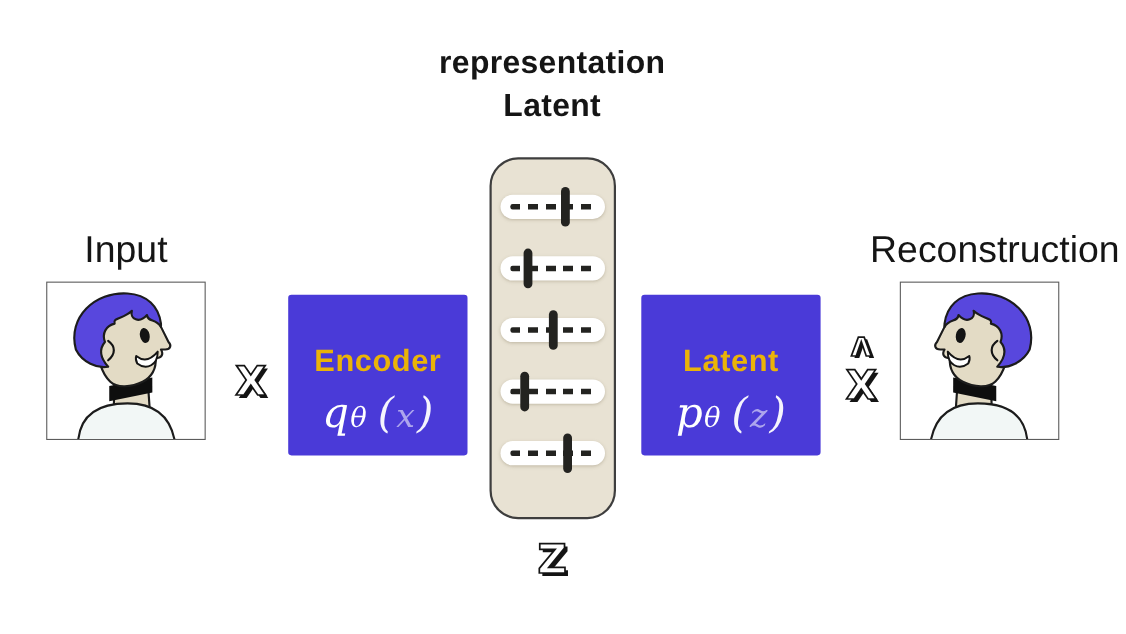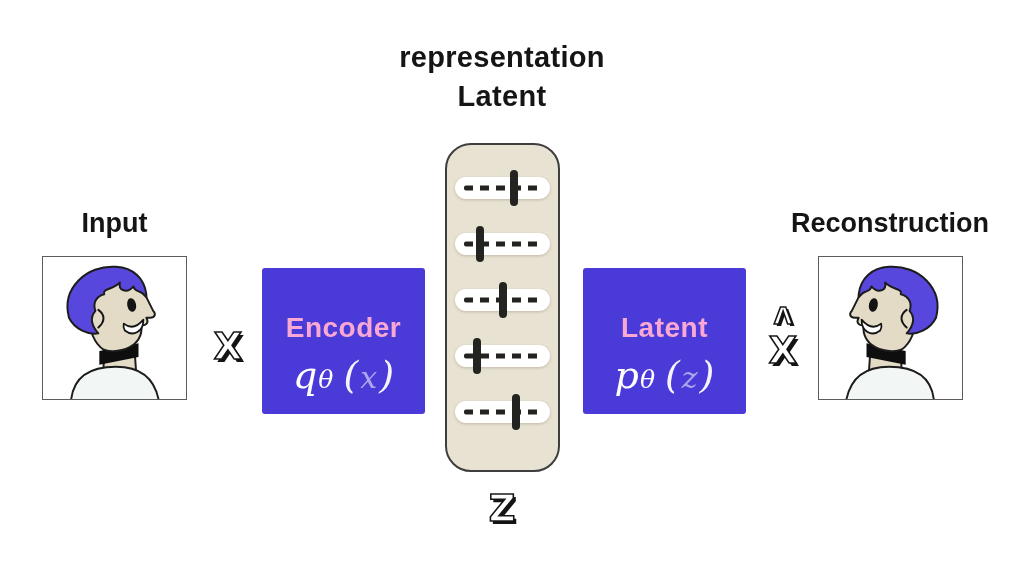--- a/index.html
+++ b/index.html
@@ -2,38 +2,38 @@
 <html><head>
 <meta charset="utf-8">
 <style>
   html,body{margin:0;padding:0;background:#ffffff;}
   #stage{position:relative;width:1024px;height:576px;background:#ffffff;overflow:hidden;
          font-family:"Liberation Sans",sans-serif;color:#151515;}
 
   
   .diagram-title{position:absolute;left:332px;top:38px;width:340px;text-align:center;
     font-size:29px;line-height:39px;font-weight:600;letter-spacing:.3px;}
-  .side-label{position:absolute;font-size:27px;font-weight:700;text-align:center;}
+  .side-label{position:absolute;font-size:34px;font-weight:400;text-align:center;}
   #input-label{left:42px;top:208px;width:145px;}
   #recon-label{left:791px;top:208px;width:190px;}
 
   
   .photo-box{position:absolute;width:145px;height:144px;background:#fff;
     border:1.5px solid #5c5c5c;box-sizing:border-box;overflow:hidden;}
   #input-box{left:42px;top:256px;}
   #recon-box{left:818px;top:256px;}
   .face{width:100%;height:100%;display:block;}
   .mirrored{transform:scaleX(-1);}
 
   
   .net-box{position:absolute;width:163px;height:146px;background:#4a3ad8;border-radius:3px;
     display:flex;flex-direction:column;align-items:center;justify-content:center;gap:10px;}
   #encoder-box{left:262px;top:268px;}
   #decoder-box{left:583px;top:268px;}
-  .net-label{color:#f9a8d4;font-size:28px;font-weight:bold;letter-spacing:.5px;line-height:30px;margin-top:32px;}
+  .net-label{color:#eab308;font-size:28px;font-weight:bold;letter-spacing:.5px;line-height:30px;margin-top:32px;}
   .formula{display:flex;align-items:baseline;color:#fff;
     font-family:"DejaVu Serif",serif;font-style:italic;line-height:44px;}
   .f-letter{font-size:38px;}
   .f-sub{font-size:25px;margin-left:1px;}
   .f-paren{font-size:38px;margin-left:10px;opacity:.95;}
   .f-paren-close{font-size:38px;opacity:.95;}
   .f-var{font-size:30px;opacity:.55;margin:0 2px;}
 
   
   #latent-box{position:absolute;left:445px;top:143px;width:115px;height:329px;

